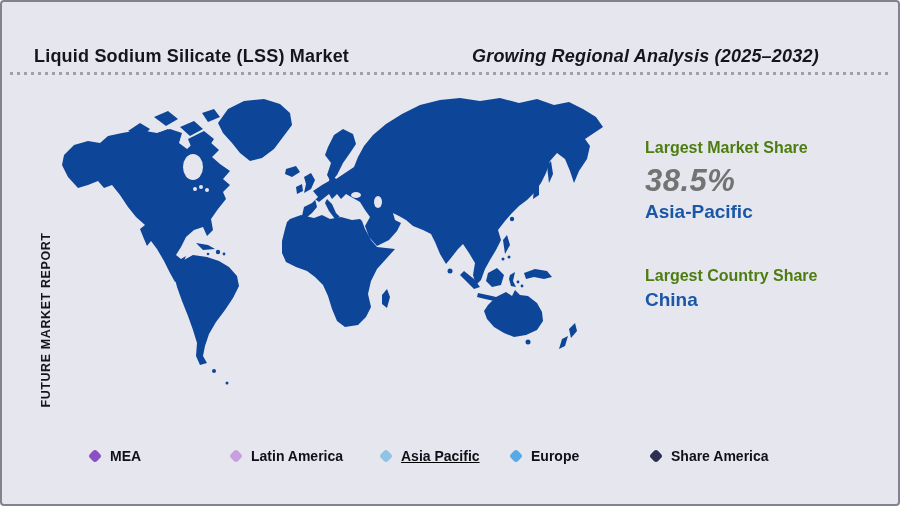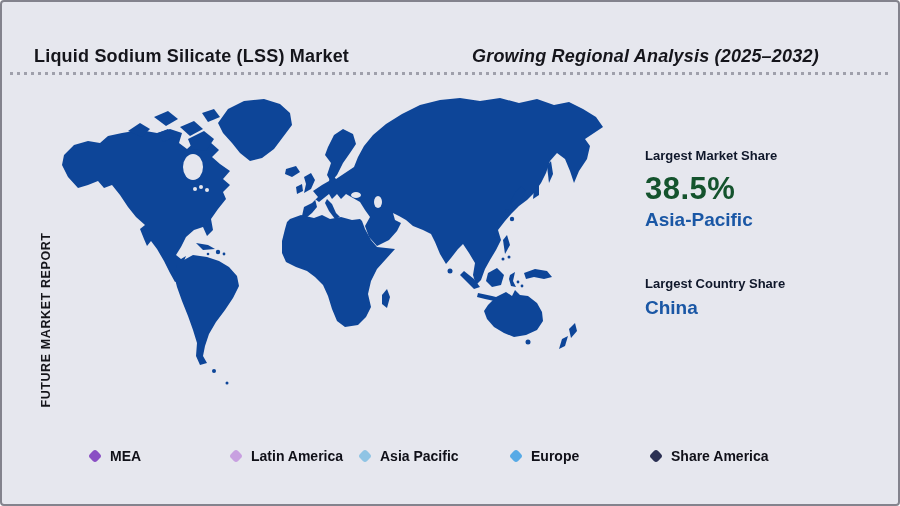--- a/index.html
+++ b/index.html
@@ -35,34 +35,34 @@
     font-size:12.5px; font-weight:800; color:#15151b;
     letter-spacing:0.6px; white-space:nowrap;
   }
   
   .map-wrap { position:absolute; left:58px; top:87px; width:552px; height:338px; }
   .world { width:100%; height:100%; display:block; }
   .world .land  { fill:var(--land,#0d4598); }
   .world .water { fill:#e6e7ee; }
   
   .stats { position:absolute; left:643px; top:137px; width:250px; }
-  .stat-label  { font-size:13px; font-weight:800; color:#0f172a; line-height:18px; margin-bottom:6px; white-space:nowrap;margin-top:8px; }
-  .stat-value  { font-size:31px; font-weight:800; color:#14532d; line-height:36px; margin-bottom:4px; letter-spacing:0.5px; }
+  .stat-label  { font-size:16px; font-weight:800; color:#4d7c0f; line-height:18px; margin-bottom:6px; white-space:nowrap; }
+  .stat-value  { font-size:31px; font-weight:800; color:#737373; line-height:36px; margin-bottom:4px; letter-spacing:0.5px;font-style:italic; }
   .stat-region { font-size:19px; font-weight:700; color:#1a57a5; line-height:18px; margin-bottom:46px; }
   
   .legend-item {
     position:absolute; top:446px; height:16px;
     display:flex; align-items:center; gap:10px;
   }
   .legend-dot {
     width:10px; height:10px; border-radius:3px;
     transform:rotate(45deg); flex:0 0 auto;
   }
   .legend-label { font-size:14px; font-weight:800; color:#101018; white-space:nowrap; }
-  .li-0 { left:88px; }  .li-1 { left:229px; } .li-2 { left:358px; }
+  .li-0 { left:88px; }  .li-1 { left:229px; } .li-2 { left:379px;text-decoration:underline; }
   .li-3 { left:509px; } .li-4 { left:649px; }
 </style>
 </head>
 <body>
 
 <div class="frame">
 
   <div class="title title-left">Liquid Sodium Silicate (LSS) Market</div>
   <div class="title title-right">Growing Regional Analysis (2025–2032)</div>
   <div class="divider"></div>

